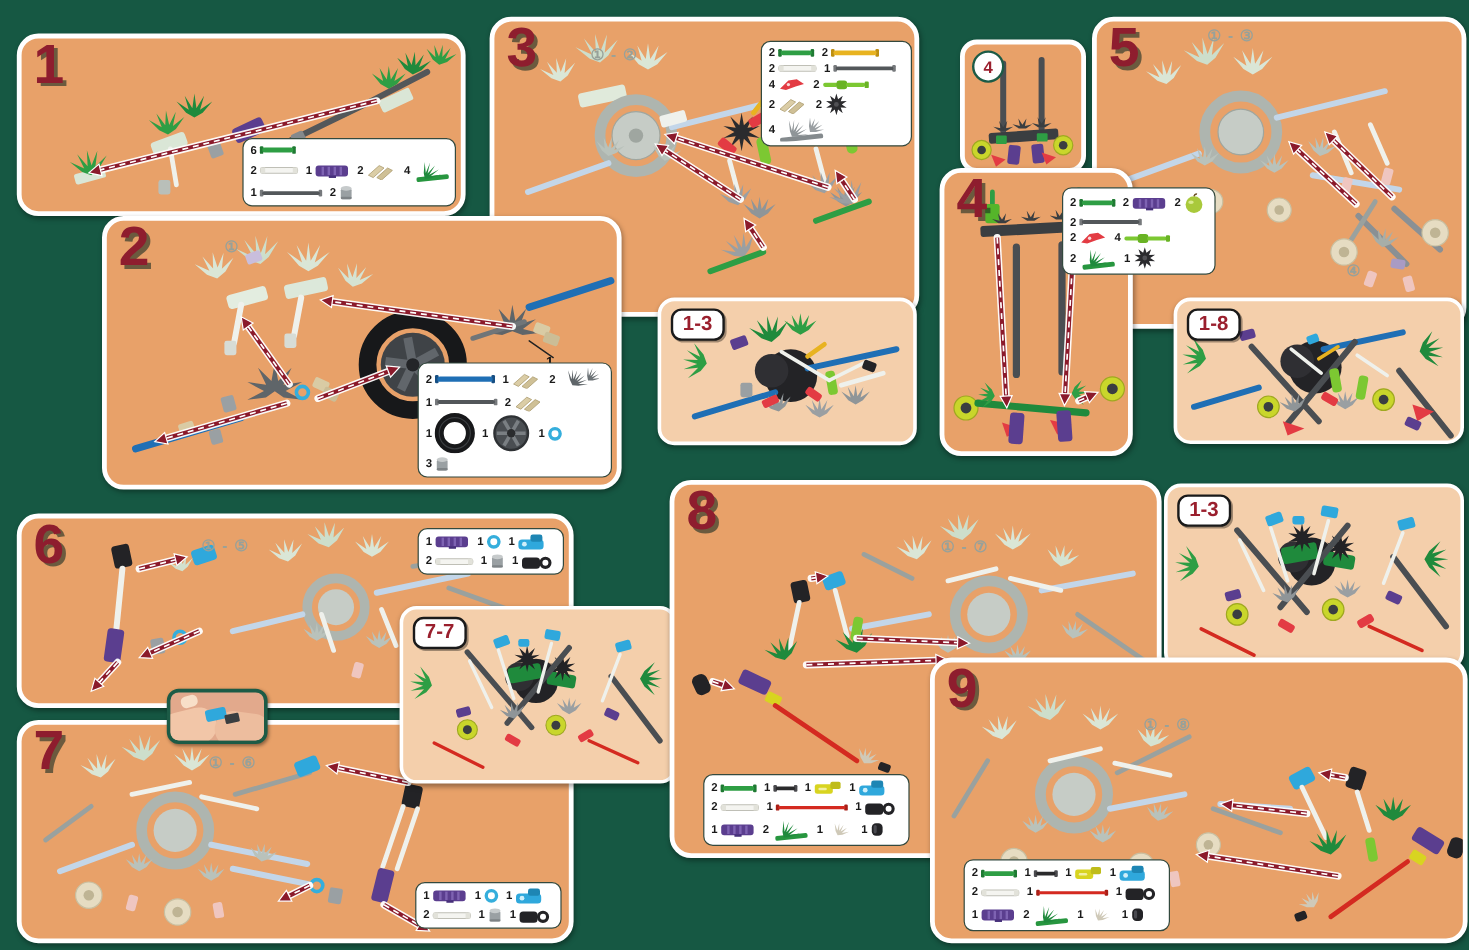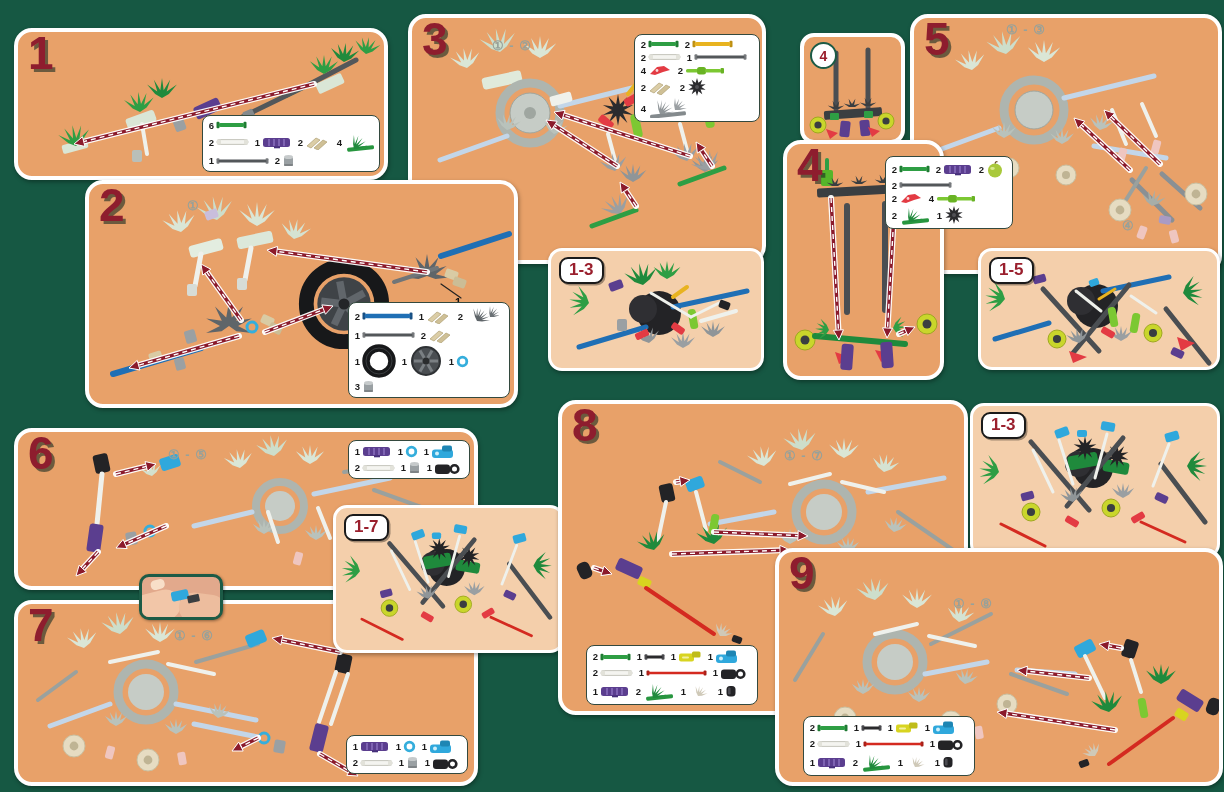--- a/index.html
+++ b/index.html
@@ -671,21 +671,21 @@
                 <path d="M14.5,10.0L18.6,12.8L13.6,12.6L15.3,17.3L11.4,14.3L10.0,19.0L8.6,14.3L4.7,17.3L6.4,12.6L1.4,12.8L5.5,10.0L1.4,7.2L6.4,7.4L4.7,2.7L8.6,5.7L10.0,1.0L11.4,5.7L15.3,2.7L13.6,7.4L18.6,7.2Z" fill="#2B2B2E"></path>
                 <circle cx="10" cy="10" r="2" fill="#515155"></circle>
               </svg>
             </span>
           </span>
         </div>
       </div>
   </div>
 
   <div class="rpanel" style="left:978px;top:248px;width:236px;height:116px">
-    <div class="chip">1-5</div>
+    <div class="chip">1-8</div>
     <svg class="scene" viewBox="0 0 236 116">
         <path d="M24.0,48.0L18.9,54.1L8.2,60.3L16.8,51.5L4.6,52.8L16.0,48.3L4.3,44.5L16.6,45.0L7.4,36.8L18.4,42.2L13.4,31.0L21.3,40.5Z" fill="#2E9E44"></path>
         <path d="M202.0,42.0L204.7,34.5L212.6,25.0L207.6,36.2L218.6,30.8L209.4,39.0L221.7,38.5L210.0,42.3L221.4,46.8L209.2,45.5L217.8,54.3L207.1,48.1Z" fill="#1F8A3C"></path>
         <circle cx="115" cy="55" r="22" fill="#232326" stroke="none" stroke-width="0"></circle>
         <circle cx="100" cy="50" r="14" fill="#2F2F33" stroke="none" stroke-width="0"></circle>
         <line x1="14" y1="88" x2="68" y2="72" stroke="#1F6FB5" stroke-width="5" stroke-linecap="round"></line>
         <line x1="122" y1="40" x2="188" y2="26" stroke="#1F6FB5" stroke-width="5" stroke-linecap="round"></line>
         <line x1="62" y1="38" x2="118" y2="100" stroke="#4A4E52" stroke-width="5" stroke-linecap="round"></line>
         <line x1="148" y1="34" x2="92" y2="102" stroke="#4A4E52" stroke-width="5" stroke-linecap="round"></line>
         <line x1="185" y1="58" x2="228" y2="112" stroke="#4A4E52" stroke-width="5" stroke-linecap="round"></line>
@@ -929,21 +929,21 @@
                 <rect x="1" y="4.5" width="15" height="9.5" rx="3" fill="#232326"></rect>
                 <circle cx="20.5" cy="9" r="3.8" fill="none" stroke="#232326" stroke-width="2.6"></circle>
               </svg>
             </span>
           </span>
         </div>
       </div>
   </div>
 
   <div class="rpanel" style="left:333px;top:505px;width:225px;height:142px">
-    <div class="chip">1-7</div>
+    <div class="chip">7-7</div>
     <svg class="scene" viewBox="0 0 244 149">
         <path d="M26.0,66.0L20.9,72.1L10.2,78.3L18.8,69.5L6.6,70.8L18.0,66.3L6.3,62.5L18.6,63.0L9.4,54.8L20.4,60.2L15.4,49.0L23.3,58.5Z" fill="#2E9E44"></path>
         <path d="M214.0,60.0L218.0,53.1L227.4,45.1L220.5,55.3L232.3,51.9L221.8,58.3L234.0,60.0L221.8,61.7L232.3,68.1L220.5,64.7L227.4,74.9L218.0,66.9Z" fill="#1F8A3C"></path>
         <circle cx="120" cy="62" r="20" fill="#232326" stroke="none" stroke-width="0"></circle>
         <circle cx="105" cy="58" r="13" fill="#2F2F33" stroke="none" stroke-width="0"></circle>
         <rect x="95" y="48" width="30" height="14" rx="3" fill="#1F8A3C" transform="rotate(-10 110 55)"></rect>
         <rect x="130" y="55" width="26" height="12" rx="3" fill="#1F8A3C" transform="rotate(10 143 61)"></rect>
         <path d="M117.0,42.0L123.4,45.7L116.0,44.9L119.1,51.7L113.5,46.8L112.0,54.0L110.5,46.8L104.9,51.7L108.0,44.9L100.6,45.7L107.0,42.0L100.6,38.3L108.0,39.1L104.9,32.3L110.5,37.2L112.0,30.0L113.5,37.2L119.1,32.3L116.0,39.1L123.4,38.3Z" fill="#232326"></path>
         <path d="M149.0,50.0L155.4,53.7L148.0,52.9L151.1,59.7L145.5,54.8L144.0,62.0L142.5,54.8L136.9,59.7L140.0,52.9L132.6,53.7L139.0,50.0L132.6,46.3L140.0,47.1L136.9,40.3L142.5,45.2L144.0,38.0L145.5,45.2L151.1,40.3L148.0,47.1L155.4,46.3Z" fill="#232326"></path>
         <line x1="58" y1="36" x2="116" y2="104" stroke="#4A4E52" stroke-width="5" stroke-linecap="round"></line>

